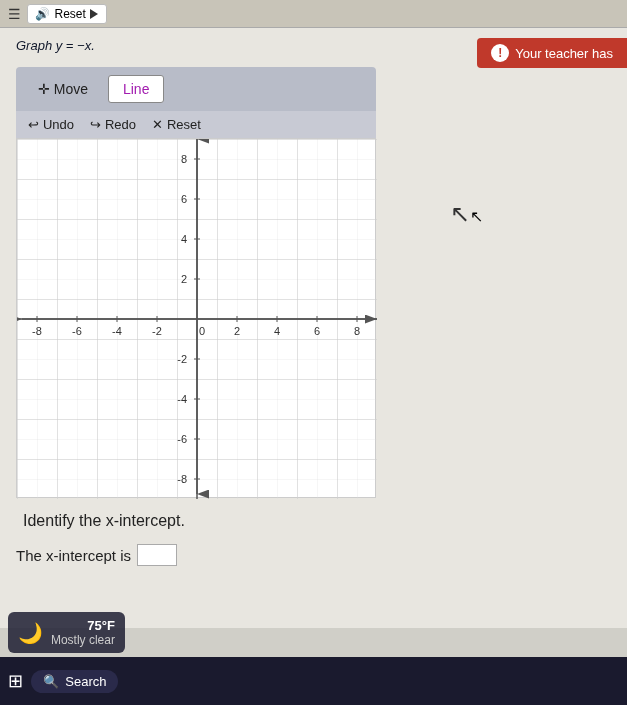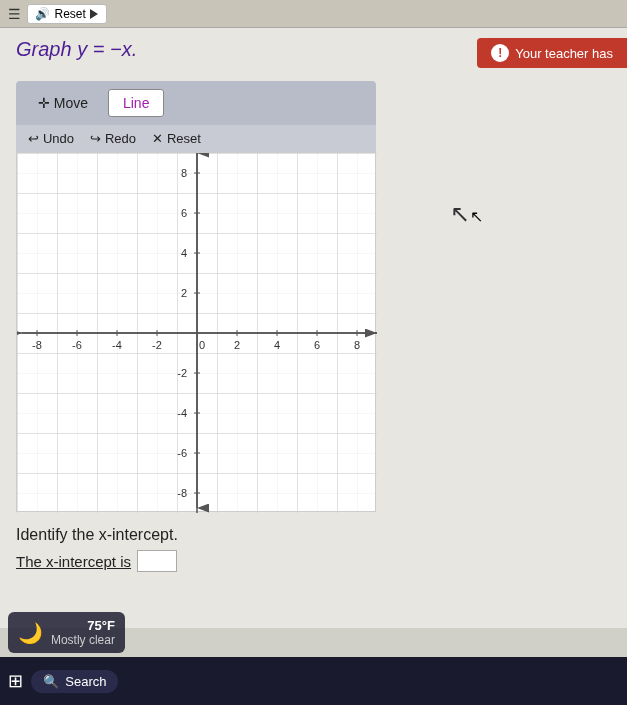--- a/index.html
+++ b/index.html
@@ -42,23 +42,23 @@
     
     .main-content {
       background: #e8e6e0;
       padding: 10px 16px;
       min-height: 600px;
       position: relative;
     }
 
     
     .problem-title {
-      font-size: 20px;
-      color: #4c1d95;
-      margin-bottom: 20px;
+      font-size: 13px;
+      color: #0f172a;
+      margin-bottom: 14px;
       font-style: italic;
     }
 
     
     .teacher-notification {
       position: absolute;
       top: 10px;
       right: 0;
       background: #c0392b;
       color: white;
@@ -146,31 +146,31 @@
     .graph-canvas {
       position: absolute;
       top: 0; left: 0;
     }
 
     
     .identify-text {
       margin-top: 14px;
       font-size: 16px;
       color: #222;
+      margin-left: 7px;
     }
 
     
     .answer-line {
-      margin-top: 6px;
+      margin-top: 14px;
       font-size: 15px;
       color: #222;
       display: flex;
       align-items: center;
       gap: 6px;
-      text-decoration: underline;
     }
     .answer-input {
       width: 40px;
       height: 22px;
       border: 1px solid #aaa;
       background: white;
     }
 
     
     .taskbar {

